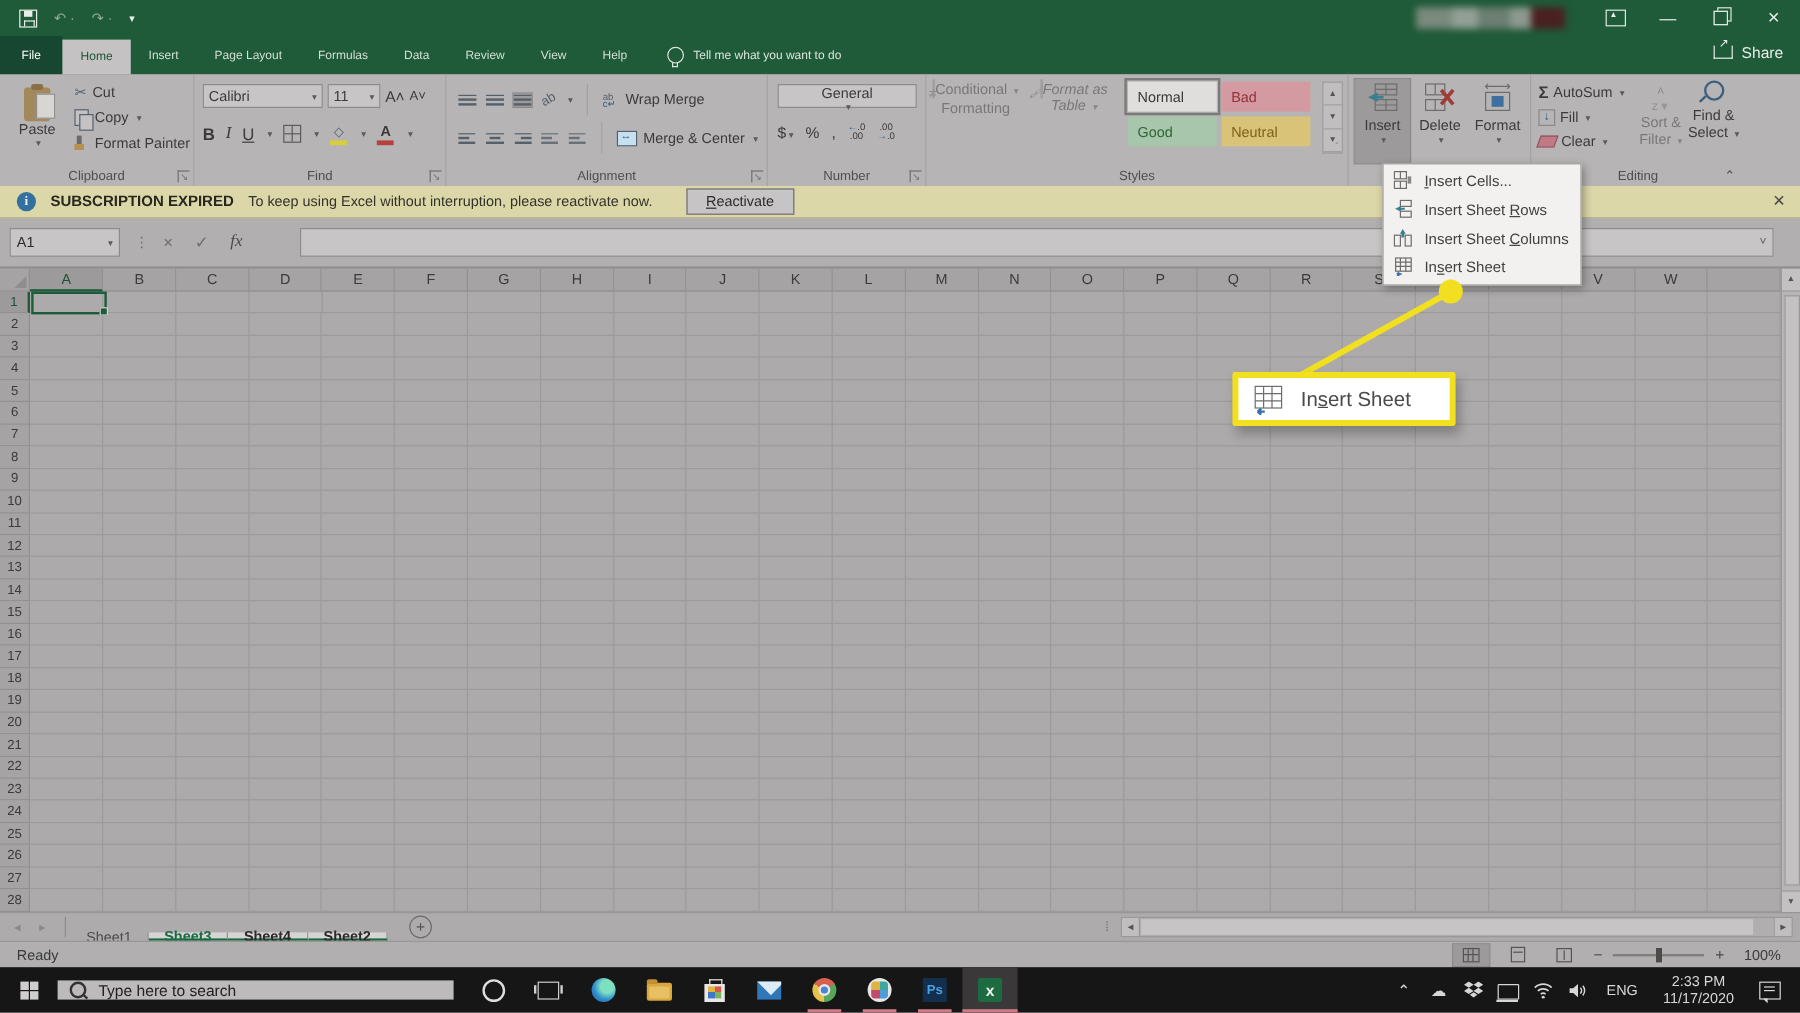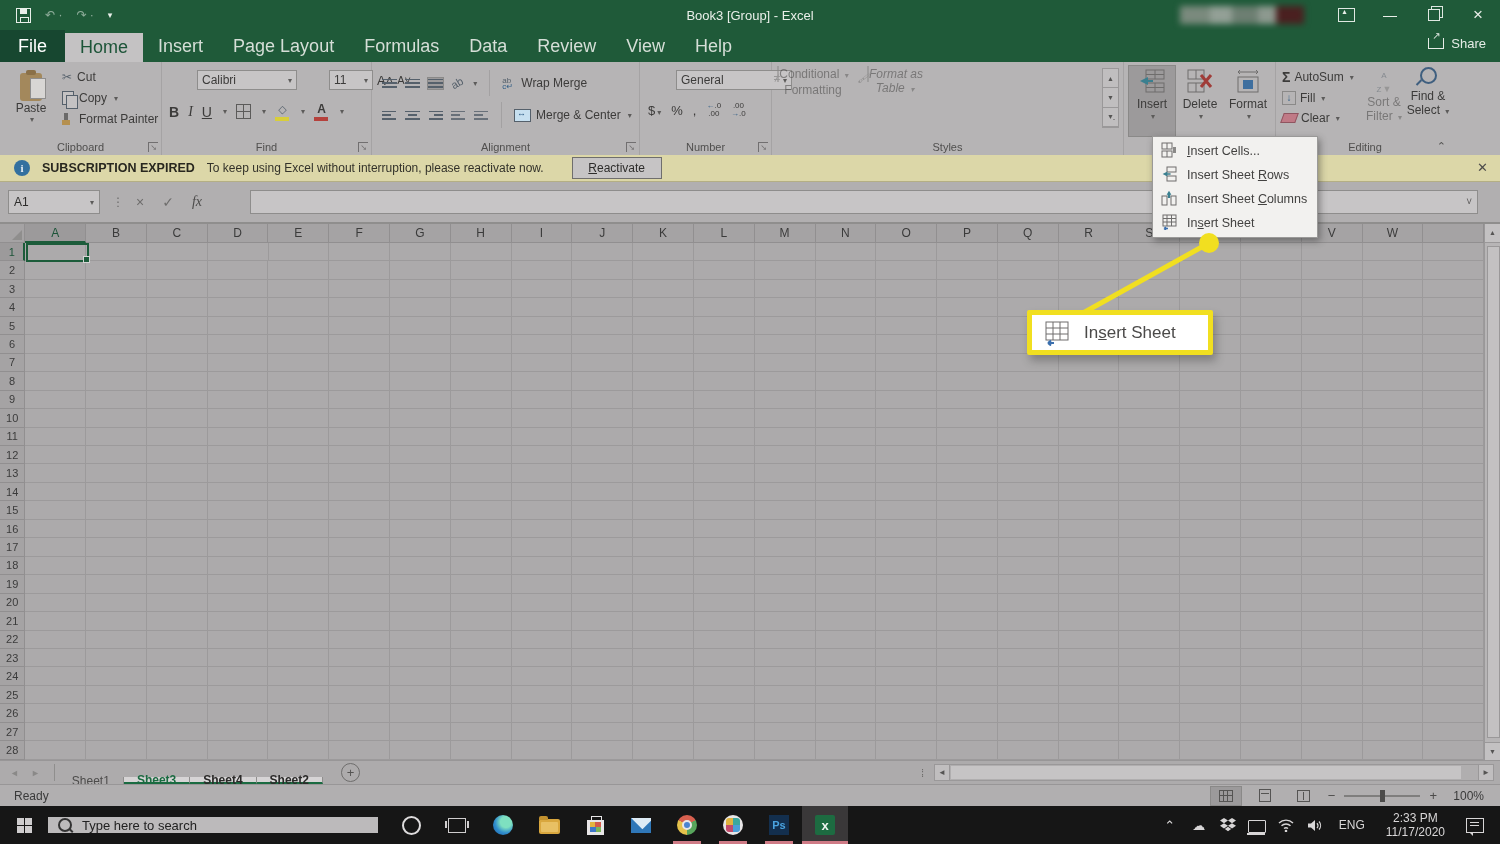--- a/index.html
+++ b/index.html
@@ -19,21 +19,21 @@
   .ribbonopt-ic{width:15px;height:12px;border:1px solid #dfe8e2;position:relative;}
   .ribbonopt-ic:after{content:"▴";position:absolute;left:4px;top:-2px;font-size:8px;}
   .restore-ic{width:10px;height:10px;border:1px solid #dfe8e2;position:relative;background:#1f5a39;}
   .restore-ic:before{content:"";position:absolute;left:2px;top:-4px;width:10px;height:10px;border:1px solid #dfe8e2;}
   .restore-ic:after{content:"";position:absolute;left:-1px;top:-1px;width:10px;height:10px;background:#1f5a39;border:1px solid #dfe8e2;}
   .save-ic{width:13px;height:13px;border:1px solid #e8efe9;position:relative;}
   .save-ic:before{content:"";position:absolute;left:3px;top:0;width:7px;height:5px;background:#e8efe9;}
   .save-ic:after{content:"";position:absolute;left:3px;bottom:0;width:7px;height:4px;border:1px solid #e8efe9;border-bottom:none;}
 
   
-  .tabrow{left:0;top:30px;width:1500px;height:32px;background:#1f5a39;display:flex;align-items:stretch;color:#d5ded7;font-size:18px;}
+  .tabrow{left:0;top:30px;width:1500px;height:32px;background:#1f5a39;display:flex;align-items:stretch;color:#d5ded7;font-size:10px;}
   .rtab{display:flex;align-items:center;padding:0 15px;cursor:default;}
   .rtab.file{background:#174730;color:#fff;padding:0 18px;}
   .rtab.active{background:#c4c2c3;color:#1c5438;margin-top:3px;}
   .tellme{display:flex;align-items:center;gap:8px;margin-left:18px;color:#dbe4dd;}
   .bulb{width:12px;height:12px;border:1.5px solid #dbe4dd;border-radius:50%;position:relative;}
   .bulb:after{content:"";position:absolute;left:3px;bottom:-4px;width:3px;height:3px;border:1.5px solid #dbe4dd;border-top:none;}
   .share{position:absolute;right:14px;top:36px;display:flex;gap:7px;align-items:center;color:#e6ece7;font-size:13px;}
   .share-ic{width:14px;height:10px;border:1px solid #e6ece7;border-top:none;position:relative;}
   .share-ic:after{content:"↗";position:absolute;left:3px;top:-8px;font-size:10px;}
 
@@ -56,21 +56,21 @@
   .clip-ic:after{content:"";position:absolute;right:-4px;top:5px;width:14px;height:19px;background:#d8d6d4;border:1px solid #8f8e8d;}
   .clip-col{position:absolute;left:62px;top:8px;display:flex;flex-direction:column;gap:7px;}
   .copy-ic{width:10px;height:12px;border:1px solid #55606b;position:relative;background:#c4c2c3;}
   .copy-ic:before{content:"";position:absolute;left:3px;top:3px;width:10px;height:12px;border:1px solid #55606b;background:#c4c2c3;}
   .fp-ic{width:12px;height:12px;position:relative;}
   .fp-ic:before{content:"";position:absolute;left:2px;top:0;width:4px;height:7px;background:#6b6a69;}
   .fp-ic:after{content:"";position:absolute;left:0;bottom:0;width:8px;height:5px;background:#b5904f;}
 
   
   .g-font{width:210px;}
-  .combo{background:#c7c5c6;border:1px solid #8e8d8c;height:20px;display:flex;align-items:center;justify-content:space-between;padding:0 4px;box-sizing:border-box;margin-left:28px;}
+  .combo{background:#c7c5c6;border:1px solid #8e8d8c;height:20px;display:flex;align-items:center;justify-content:space-between;padding:0 4px;box-sizing:border-box;}
   .fontrow1{position:absolute;left:7px;top:8px;display:flex;gap:4px;align-items:center;}
   .fontrow2{position:absolute;left:7px;top:40px;display:flex;gap:9px;align-items:center;font-size:14px;}
   .bord-ic{width:13px;height:13px;border:1px solid #5c5b5a;background:
     linear-gradient(#5c5b5a,#5c5b5a) 50% 0/1px 100% no-repeat,
     linear-gradient(#5c5b5a,#5c5b5a) 0 50%/100% 1px no-repeat;}
   .fill-ic,.fcol-ic{display:inline-flex;flex-direction:column;align-items:center;width:15px;}
   .fill-ic b{font-weight:normal;font-size:11px;}
   .cbar{width:14px;height:4px;margin-top:1px;}
 
   
@@ -264,21 +264,20 @@
 
 <div class="app">
 
   <div class="abs titlebar">
     <div class="qat">
       <span class="save-ic"></span>
       <span class="dim">↶ ·</span>
       <span class="dim">↷ ·</span>
       <span style="font-size:9px;">▾</span>
     </div>
-    <div class="title-text">Book3  [Group] -  Excel</div>
     <div class="blurname">
       <i style="width:30px;background:#7a8a7d;"></i>
         <i style="width:22px;background:#93a096;"></i>
       <i style="width:26px;background:#6d7f72;"></i>
         <i style="width:18px;background:#8d998f;"></i>
       <i style="width:28px;background:#4a2020;"></i>
     </div>
     <div class="winbtns">
       <span class="winbtn">
           <span class="ribbonopt-ic"></span>
@@ -294,20 +293,24 @@
   <div class="abs tabrow" id="tabrow">
       <div class="rtab file">File</div>
       <div class="rtab active">Home</div>
       <div class="rtab">Insert</div>
       <div class="rtab">Page Layout</div>
       <div class="rtab">Formulas</div>
       <div class="rtab">Data</div>
       <div class="rtab">Review</div>
       <div class="rtab">View</div>
       <div class="rtab">Help</div>
+      <div class="tellme">
+        <span class="bulb"></span>
+        <span>Tell me what you want to do</span>
+      </div>
     </div>
   <div class="share">
     <span class="share-ic"></span>
     <span>Share</span>
   </div>
 
   <div class="abs ribbon">
 
     <div class="rgroup g-clip">
       <div class="paste bigbtn">
@@ -426,21 +429,21 @@
             <span>Merge &amp; Center</span>
             <span class="dd">▾</span>
           </span>
       </div>
       <div class="glabel">Alignment</div>
       <span class="launcher"></span>
     </div>
 
     <div class="rgroup g-number">
       <div class="numrow1">
-        <span class="combo" style="width:116px;">
+        <span class="combo" style="width:116px;flex-direction:column;">
             <span>General</span>
             <span class="dd">▾</span>
           </span>
       </div>
       <div class="numrow2">
         <span><span>$</span><span class="dd">▾</span></span>
         <span>%</span>
         <span>,</span>
         <span class="decic"><b>←</b>.0<br>.00</span>
         <span class="decic">.00<br><b>→</b>.0</span>
@@ -453,20 +456,26 @@
       <div class="cfbtn grayed" style="left:2px;">
         <span class="cf-ic"></span>
         <span>Conditional</span> <span class="dd">▾</span><br>
         <span>Formatting</span>
       </div>
       <div class="cfbtn grayed" style="left:84px;font-style:italic;">
         <span class="cf-ic fat-ic"></span>
         <span>Format as</span><br>
         <span>Table</span> <span class="dd">▾</span>
       </div>
+      <div class="gallery" id="style-gallery">
+          <div class="swatch selw" style="background: rgb(224, 222, 220); color: rgb(58, 57, 57);">Normal</div>
+          <div class="swatch" style="background: rgb(211, 154, 161); color: rgb(148, 48, 58);">Bad</div>
+          <div class="swatch" style="background: rgb(168, 198, 171); color: rgb(47, 102, 54);">Good</div>
+          <div class="swatch" style="background: rgb(216, 195, 121); color: rgb(128, 96, 26);">Neutral</div>
+        </div>
       <div class="galscroll">
         <span>▲</span>
         <span>▼</span>
         <span>▼̱</span>
       </div>
       <div class="glabel">Styles</div>
     </div>
 
     <div class="rgroup g-cells">
       <div class="cellsbtn pressed" style="left:5px;">

